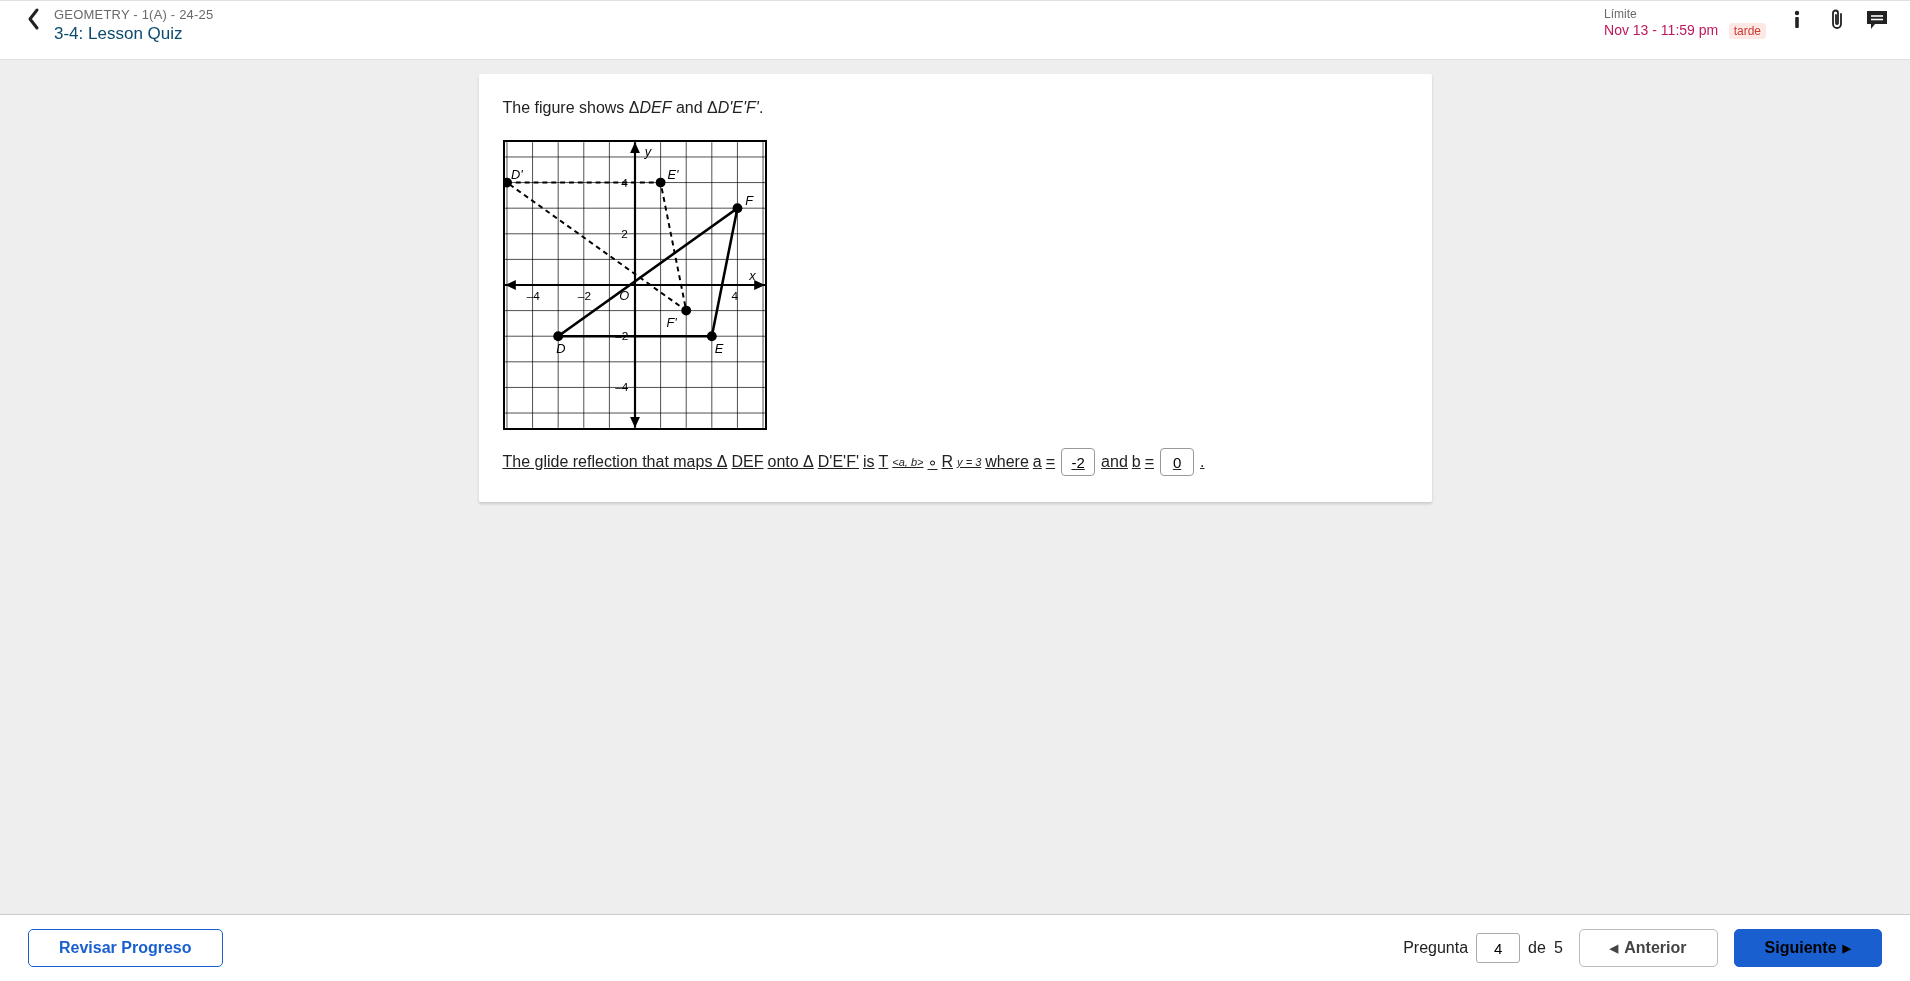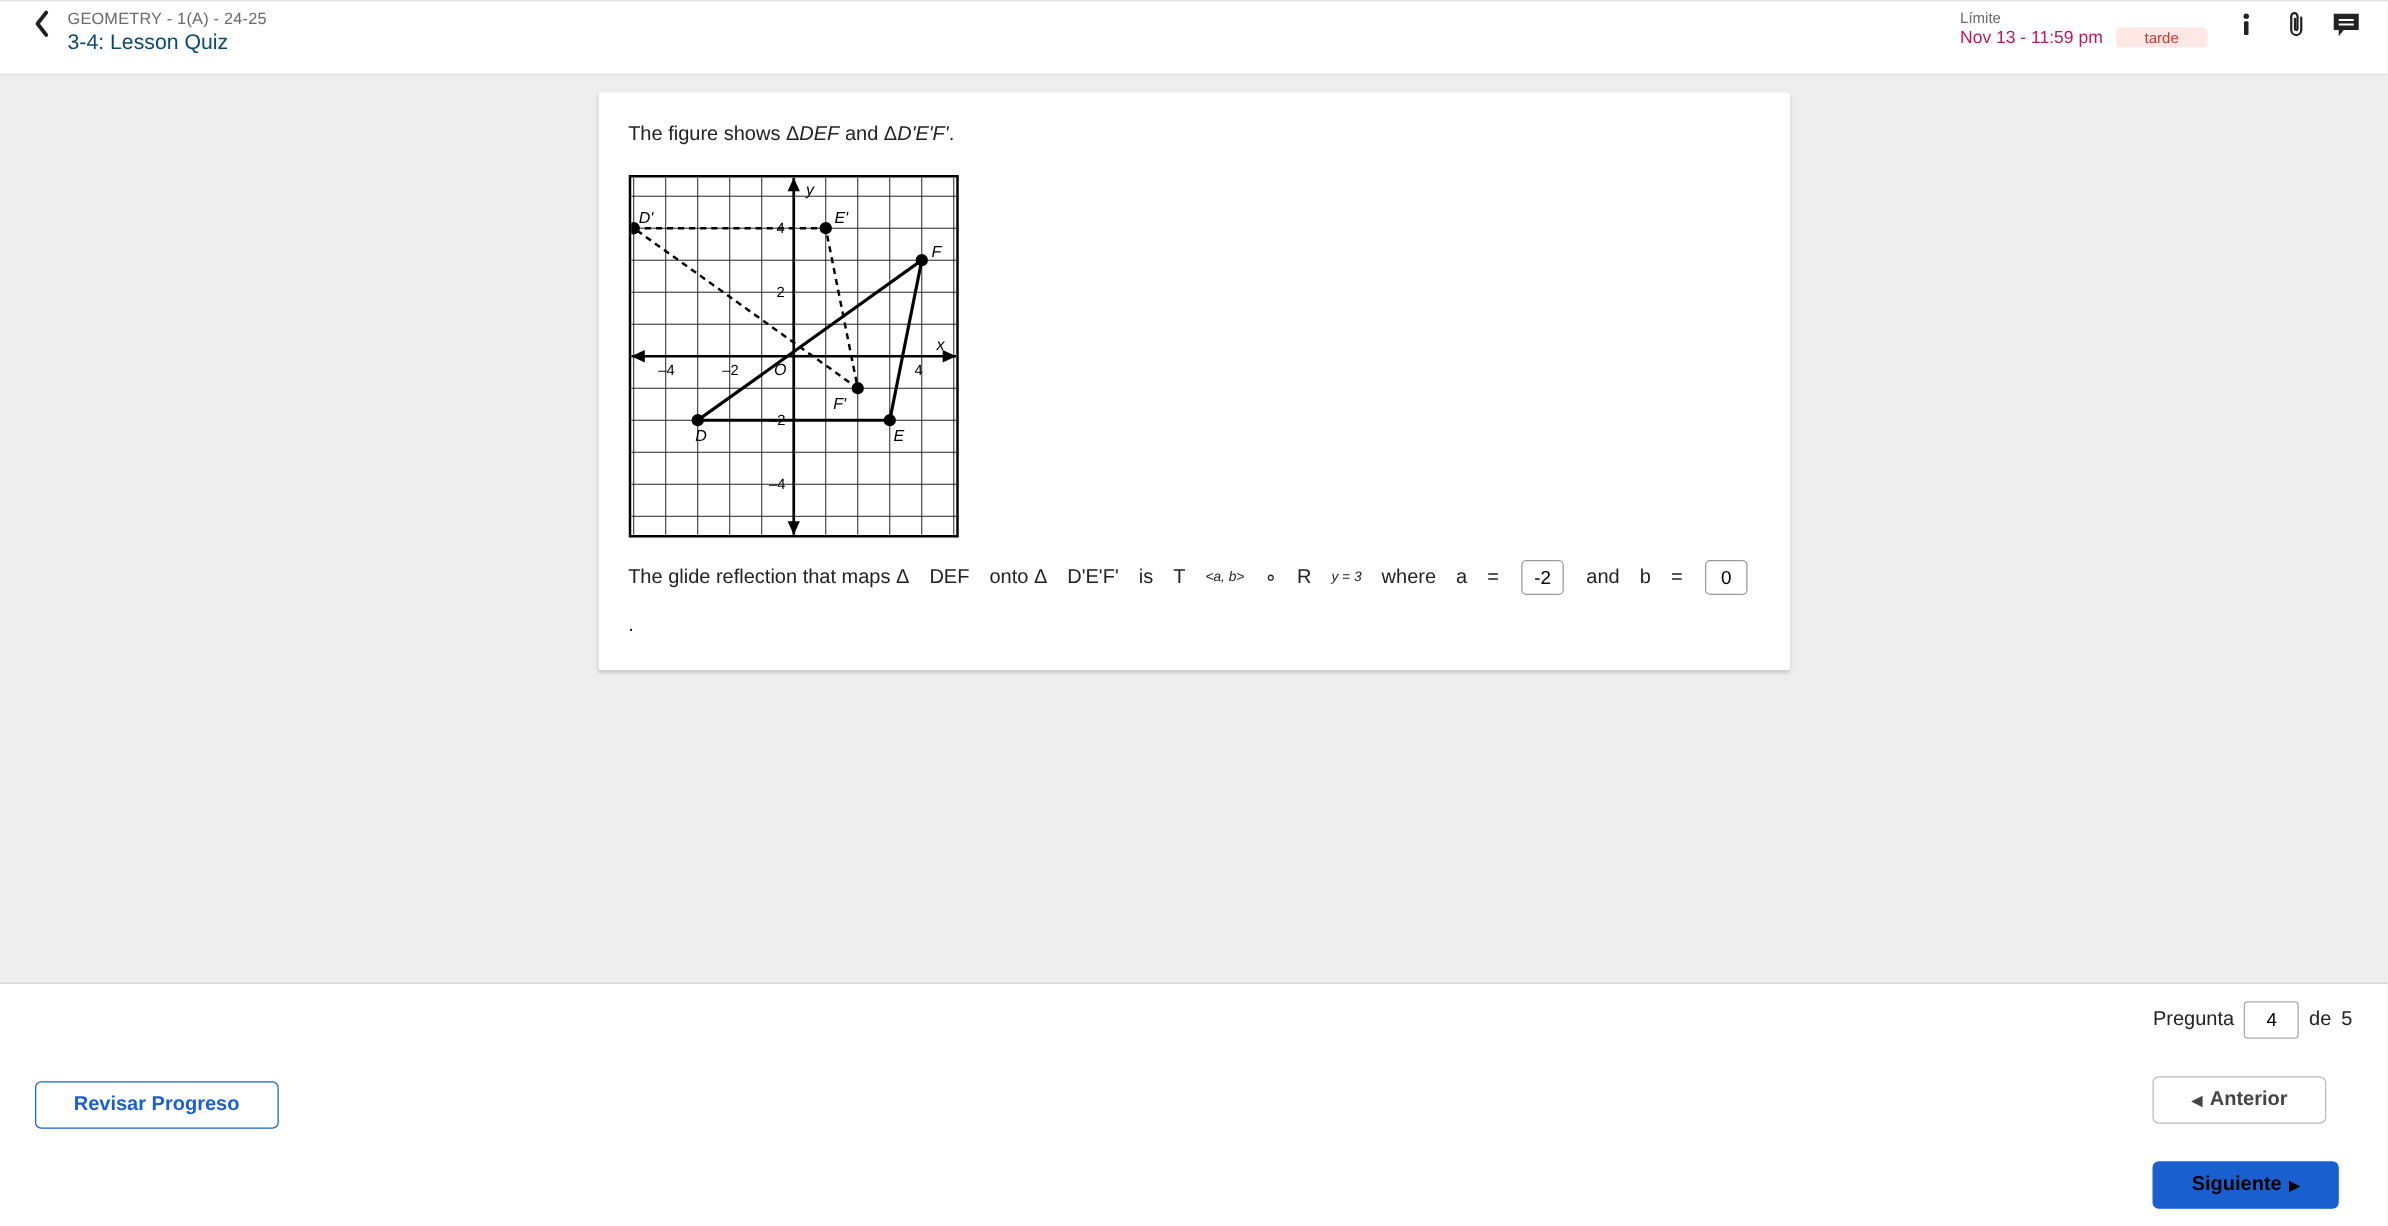--- a/index.html
+++ b/index.html
@@ -22,21 +22,21 @@
   }
   .title-block { flex: 0 0 auto; }
   .course-name { font-size: 13px; color: #6a6a6a; letter-spacing: 0.2px; }
   .lesson-name { font-size: 17px; color: #0c4a6e; margin-top: 2px; }
   .spacer { flex: 1; }
   .due-block { text-align: left; margin-right: 18px; }
   .due-label { font-size: 12px; color: #6a6a6a; }
   .due-date { font-size: 14px; color: #be185d; }
   .late-badge {
     display: inline-block; font-size: 12px; color: #cc3b2f;
-    background: #fde8e6; border-radius: 3px; padding: 1px 23px; margin-left: 6px;
+    background: #fde8e6; border-radius: 3px; padding: 1px 5px; margin-left: 6px;
   }
   .top-icons { display: flex; gap: 14px; align-items: center; }
   .top-icon { width: 26px; height: 26px; display: flex; align-items: center; justify-content: center; cursor: pointer; color: #222; }
 
   
   .content-area {
     flex: 1;
     overflow: auto;
     background: #eeeeee;
     padding: 14px 0 40px 0;
@@ -48,21 +48,21 @@
     margin: 0 auto;
     border-radius: 2px;
     box-shadow: 0 2px 3px rgba(0,0,0,0.15);
     padding: 22px 24px 26px 24px;
   }
   .q-text { font-size: 16px; color: #222; line-height: 1.5; }
   .q-text .ital { font-style: italic; }
   .figure-wrap { margin: 20px 0 18px 0; }
   .figure-svg { border: 2px solid #000; display: block; }
   .instruction { font-size: 16px; color: #222; margin: 14px 0 24px 0; }
-  .sentence { font-size: 16px; color: #222; display: flex; flex-wrap: wrap; align-items: center; gap: 16px; }
+  .sentence { font-size: 16px; color: #222; display: flex; flex-wrap: wrap; align-items: center; gap: 4px; text-decoration: underline; }
   .sentence .sub { font-size: 11px; vertical-align: sub; font-style: italic; }
   .answer-input {
     width: 34px; height: 28px; border: 1px solid #999; border-radius: 4px;
     text-align: center; font-size: 15px; margin: 0 2px;
   }
 
   
   .footer {
     background: #fff;
     border-top: 1px solid #ccc;
@@ -78,21 +78,21 @@
   }
   .btn-outline-blue { color: #1a5fd0; background: #fff; border-color: #1a5fd0; }
   .btn-outline-gray { color: #444; background: #fff; border-color: #bbb; }
   .btn-solid-blue { color: #000000; background: #1a5fd0; border-color: #1a5fd0; }
   .q-counter { display: flex; align-items: center; gap: 8px; color: #222; font-size: 16px; }
   .q-num-input {
     width: 44px; height: 30px; border: 1px solid #aaa; border-radius: 3px;
     text-align: center; font-size: 15px;
   }
   .footer-spacer { flex: 1; }
-  .footer-right { display: flex; align-items: flex-start; gap: 30px; flex-direction: column; }
+  .footer-right { display: flex; align-items: center; gap: 16px; }
   .tri { font-size: 11px; }
 </style>
 </head>
 <body>
 
 <div class="topbar">
   <div class="back-btn">
     <svg width="16" height="24" viewBox="0 0 16 24">
         <path d="M11 3 L4 12 L11 21" stroke="#222" stroke-width="3" fill="none" stroke-linecap="round" stroke-linejoin="round"></path>
       </svg>

